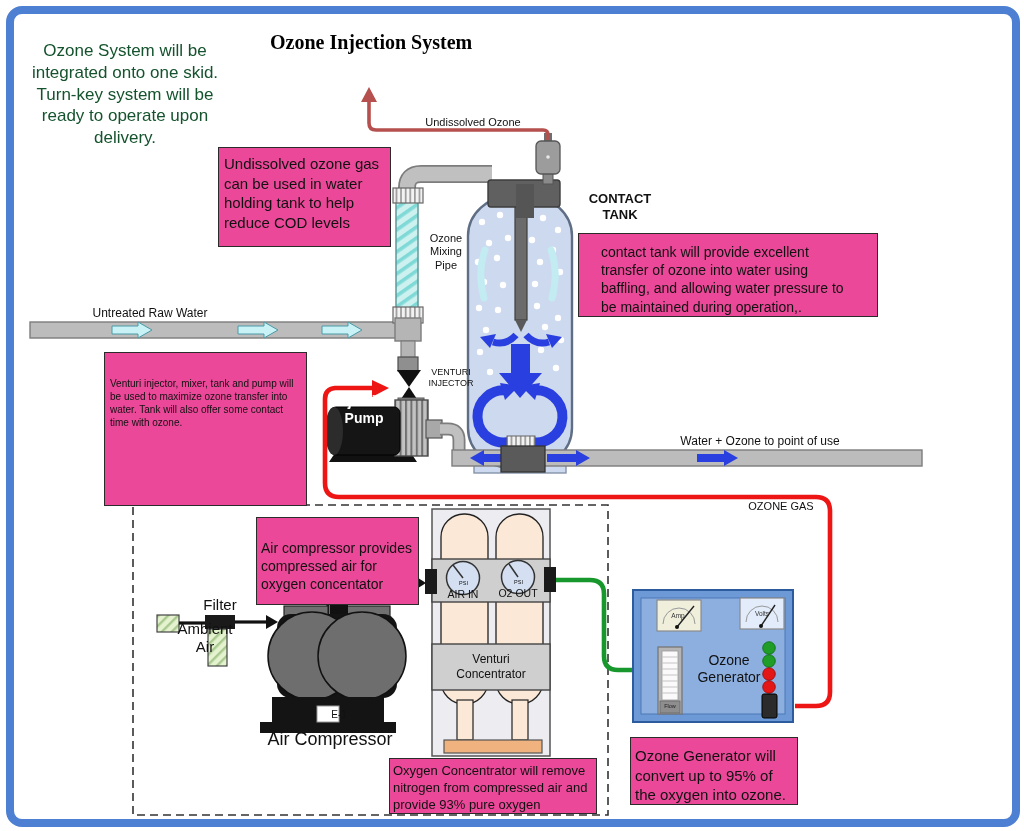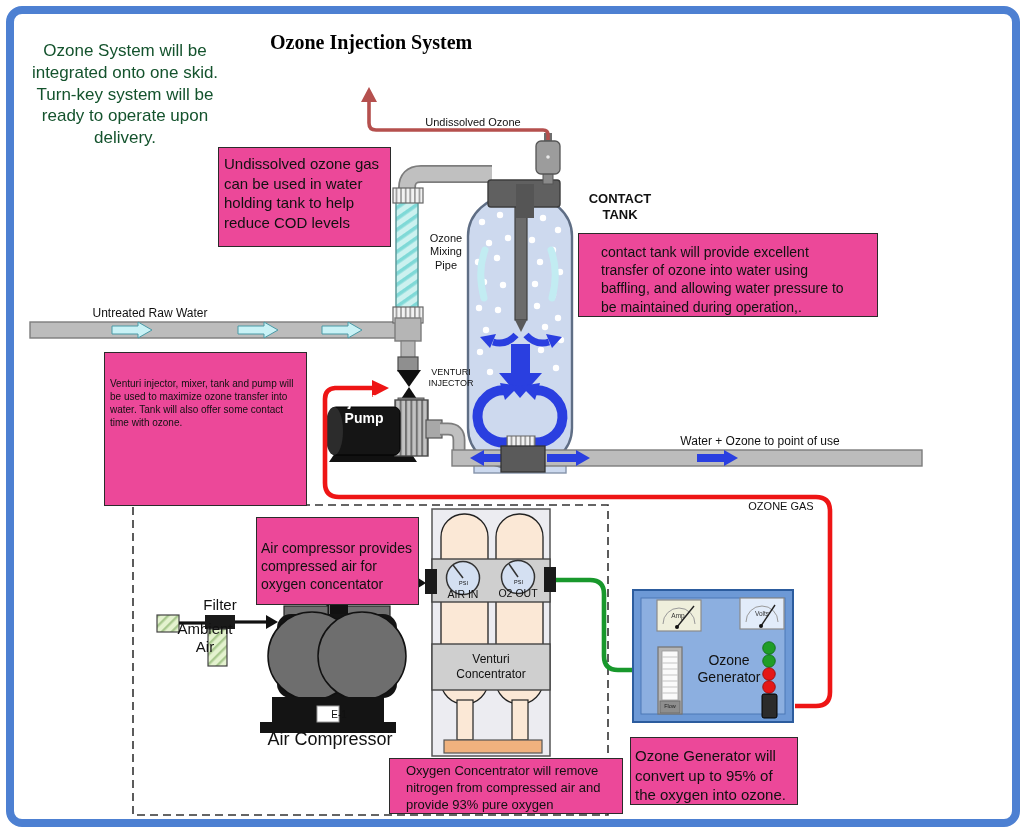--- a/index.html
+++ b/index.html
@@ -267,21 +267,21 @@
 
 <div id="frame"></div>
 
 <div id="title">Ozone Injection System</div>
 <div id="intro">Ozone System will be integrated onto one skid.  Turn-key system will be ready to operate upon delivery.</div>
 
 <div class="note" style="left:218px;top:147px;width:161px;height:86px;font-size:15px;padding:6px 5px;">Undissolved ozone gas can be used in water holding tank to help reduce COD levels</div>
 <div class="note" style="left:578px;top:233px;width:254px;height:64px;font-size:14px;padding:9px 22px;">contact tank will provide excellent transfer of ozone into water using baffling, and allowing water pressure to be maintained during operation,.</div>
 <div class="note" style="left:104px;top:352px;width:191px;height:104px;font-size:10px;padding:24px 5px;">Venturi injector, mixer, tank and pump will be used to maximize ozone transfer into water.  Tank will also offer some contact time with ozone.</div>
 <div class="note" style="left:256px;top:517px;width:153px;height:44px;font-size:14px;padding:21px 4px;">Air compressor provides compressed air for oxygen concentator</div>
-<div class="note" style="left:389px;top:758px;width:200px;height:46px;font-size:13px;padding:4px 16px;">Oxygen Concentrator will remove nitrogen from compressed air and provide 93% pure oxygen</div>
+<div class="note" style="left:389px;top:758px;width:200px;height:46px;font-size:13px;padding:4px 3px;">Oxygen Concentrator will remove nitrogen from compressed air and provide 93% pure oxygen</div>
 <div class="note" style="left:630px;top:737px;width:158px;height:50px;font-size:15px;padding:8px 4px;">Ozone Generator will convert up to 95% of the oxygen into ozone.</div>
 
 <div class="lbl" style="left:408px;top:116px;width:130px;font-size:11px;">Undissolved Ozone</div>
 <div class="lbl" style="left:421px;top:232px;width:50px;font-size:11px;">Ozone Mixing Pipe</div>
 <div class="lbl" style="left:585px;top:191px;width:70px;font-size:13px;font-weight:bold;text-align:center;">CONTACT TANK</div>
 <div class="lbl" style="left:88px;top:306px;width:124px;font-size:12px;">Untreated Raw Water</div>
 <div class="lbl" style="left:424px;top:367px;width:54px;font-size:9px;">VENTURI INJECTOR</div>
 <div class="lbl" style="left:332px;top:393px;width:64px;font-size:14px;font-weight:bold;color:#fff;">Injection Pump</div>
 <div class="lbl" style="left:675px;top:434px;width:170px;font-size:12px;">Water + Ozone to point of use</div>
 <div class="lbl" style="left:745px;top:500px;width:72px;font-size:11px;">OZONE GAS</div>

